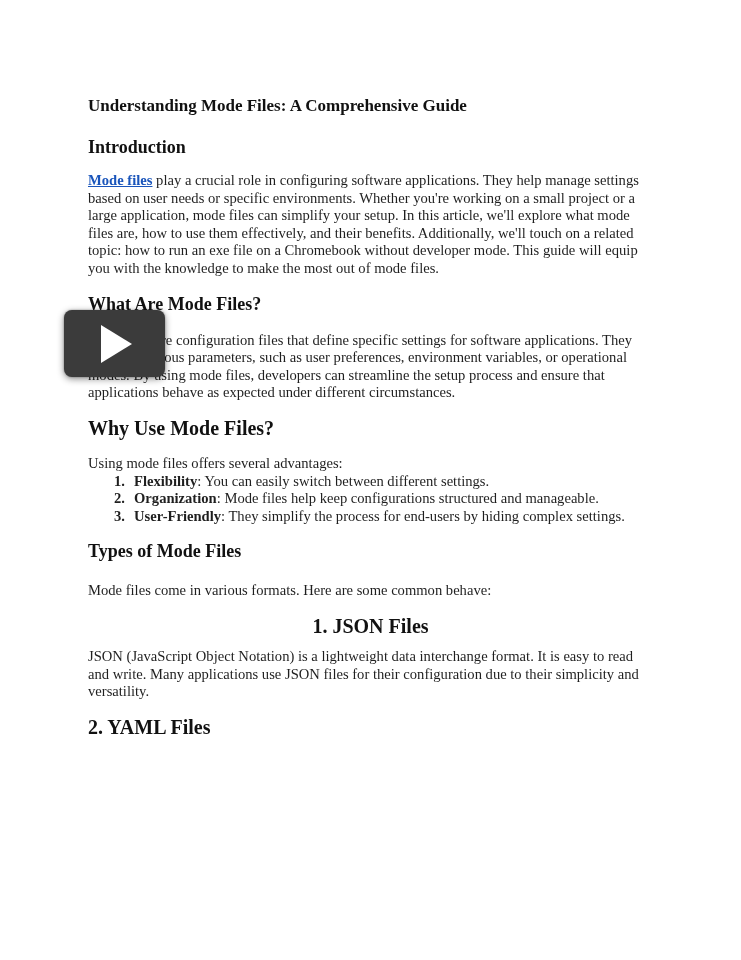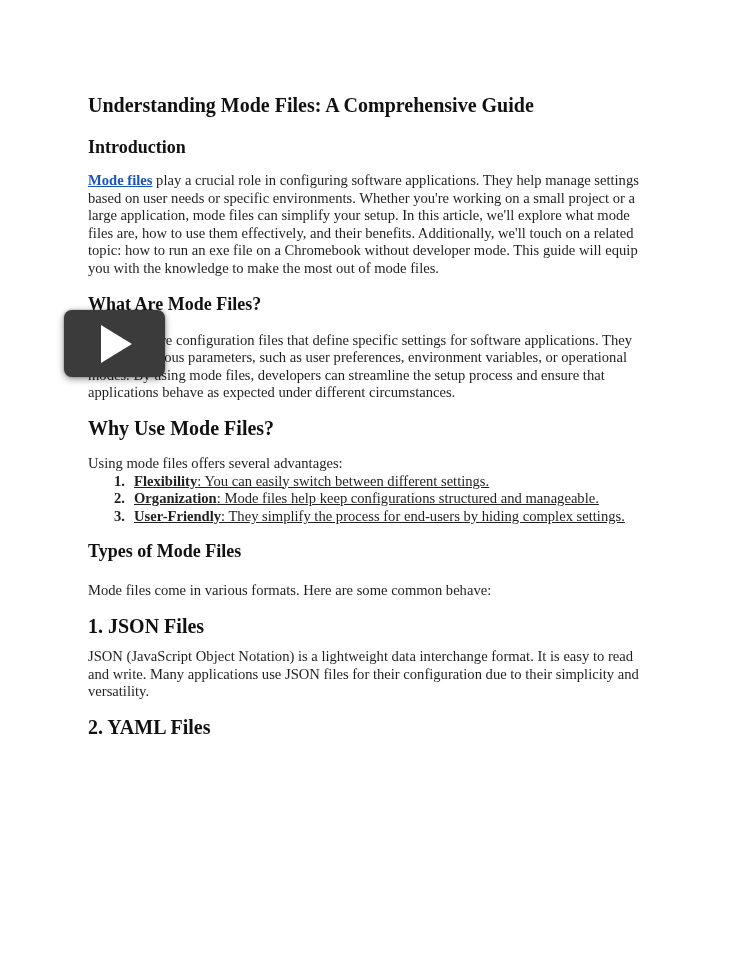--- a/index.html
+++ b/index.html
@@ -18,21 +18,21 @@
     height: 960px;
     background: var(--page-bg);
     overflow: hidden;
     font-family: "Liberation Serif", "DejaVu Serif", serif;
     color: var(--text);
   }
   .content { padding: 88px 88px 0 88px; }
 
   h1.doc-title {
     font-family: "Liberation Serif", "DejaVu Serif", serif;
-    font-size: 20px;
+    font-size: 17px;
     line-height: 35px;
     font-weight: bold;
     color: var(--heading);
     margin: 0 0 12px 0;
   }
   h2.sec {
     font-size: 18px;
     line-height: 25px;
     font-weight: bold;
     color: var(--heading);
@@ -40,21 +40,21 @@
   h2.sec-intro { margin: 0 0 12px 0; }
   h2.sec-what  { margin: 0 0 15px 0; }
   h2.sec-types { margin: 0 0 18px 0; }
   h3.sub {
     font-size: 20px;
     line-height: 20px;
     font-weight: bold;
     color: var(--heading);
   }
   h3.sub-why  { margin: 0 0 17px 0; }
-  h3.sub-json { margin: 0 0 12px 0; }
+  h3.sub-json { margin: 0 0 12px 0; text-align: center; }
   h3.sub-yaml { margin: 0 0 14px 0; }
 
   p.body {
     font-size: 14.6px;
     line-height: 17.6px;
     color: var(--text);
   }
   p.p-intro { margin: 0 0 14px 0; }
   p.p-what  { margin: 0 0 16px 0; }
   p.p-adv   { margin: 0 0 0 0; }
@@ -74,21 +74,21 @@
     display: flex;
     font-size: 14.6px;
     line-height: 17.6px;
   }
   .oli .num {
     width: 37px;
     text-align: right;
     font-weight: bold;
     flex: 0 0 auto;
   }
-  .oli .li-body { margin-left: 9px; text-decoration: underline; }
+  .oli .li-body { margin-left: 9px; }
   .oli .term { font-weight: bold; }
 
   .video-overlay {
     position: absolute;
     left: 64px;
     top: 310px;
     width: 101px;
     height: 67px;
     background: var(--play-bg);
     border-radius: 8px;

